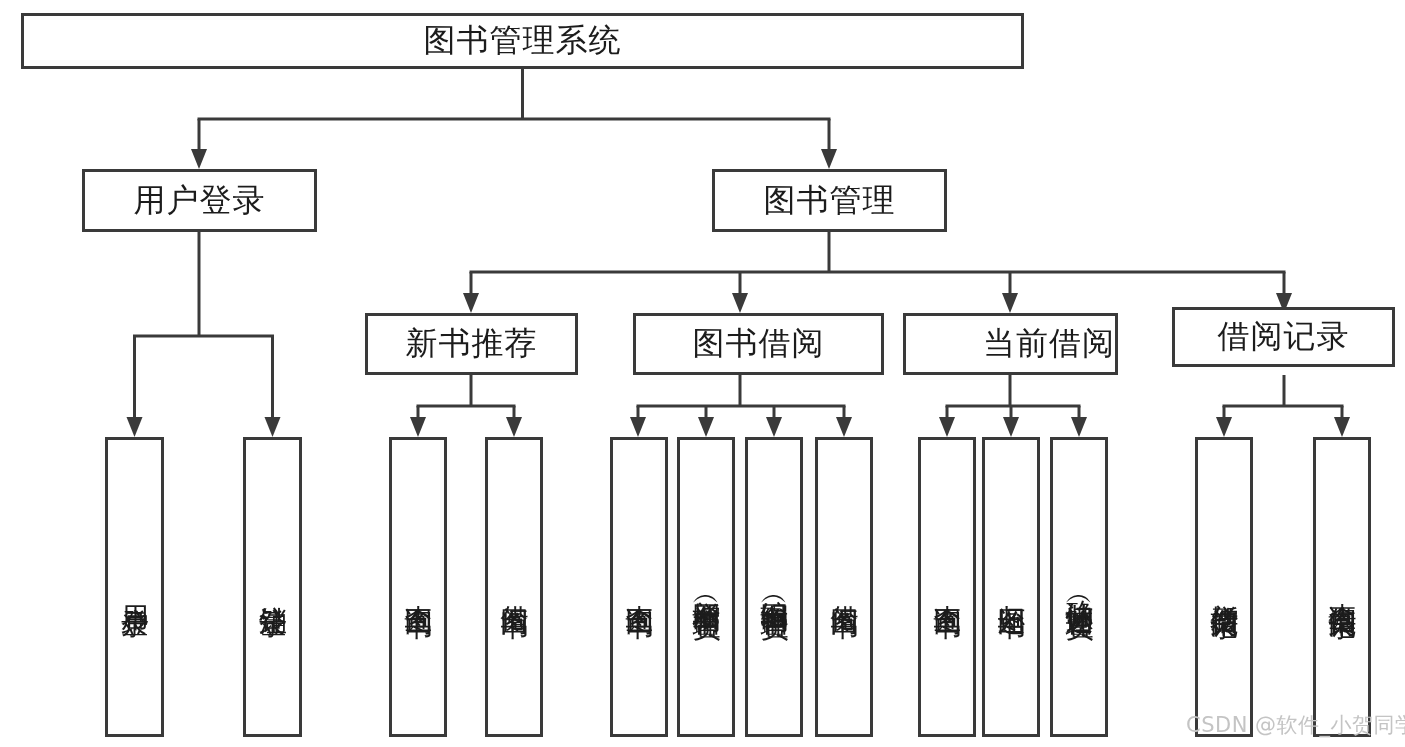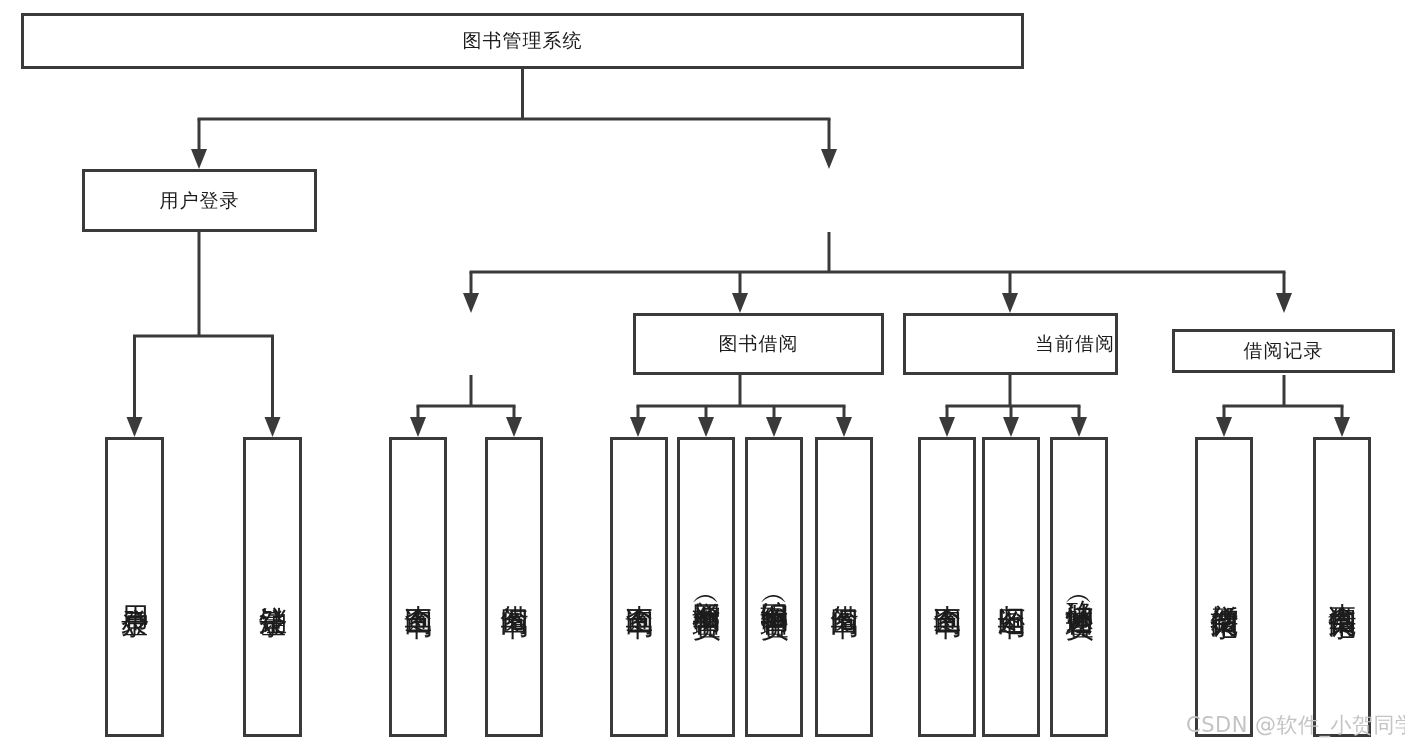--- a/index.html
+++ b/index.html
@@ -22,21 +22,21 @@
   svg.connectors polygon{fill:var(--line);}
   .node{
     position:absolute;
     box-sizing:border-box;
     border:3px solid var(--line);
     background:#fff;
     display:flex;align-items:center;justify-content:center;
     z-index:2;
   }
   .node .lbl{
-    font-size:19px;
+    font-size:32px;
     letter-spacing:1px;
     white-space:nowrap;
   }
   .leaf .lbl{
     writing-mode:vertical-rl;
     text-orientation:mixed;
     font-size:28px;
     letter-spacing:2px;
     line-height:1;
   }
@@ -117,28 +117,34 @@
     <polygon points="1334,417 1350,417 1342,437"></polygon>
   </svg>
 
   <div class="node" style="left:21px;top:13px;width:1003px;height:56px;">
     <span class="lbl">图书管理系统</span>
   </div>
 
   <div class="node" style="left:82px;top:169px;width:235px;height:63px;">
     <span class="lbl">用户登录</span>
   </div>
+  <div class="node" style="left:712px;top:169px;width:235px;height:63px;">
+    <span class="lbl">图书管理</span>
+  </div>
 
+  <div class="node" style="left:365px;top:313px;width:213px;height:62px;">
+    <span class="lbl">新书推荐</span>
+  </div>
   <div class="node" style="left:633px;top:313px;width:251px;height:62px;">
     <span class="lbl">图书借阅</span>
   </div>
   <div class="node" style="left:903px;top:313px;width:215px;height:62px;justify-content:flex-end;">
     <span class="lbl">当前借阅</span>
   </div>
-  <div class="node" style="left:1172px;top:329px;width:223px;height:44px;">
+  <div class="node" style="left:1172px;top:307px;width:223px;height:60px;">
     <span class="lbl">借阅记录</span>
   </div>
 
   <div class="node leaf" style="left:105px;top:437px;width:59px;height:300px;">
     <span class="lbl">用户登录</span>
   </div>
   <div class="node leaf" style="left:243px;top:437px;width:59px;height:300px;">
     <span class="lbl">注销登录</span>
   </div>
 

